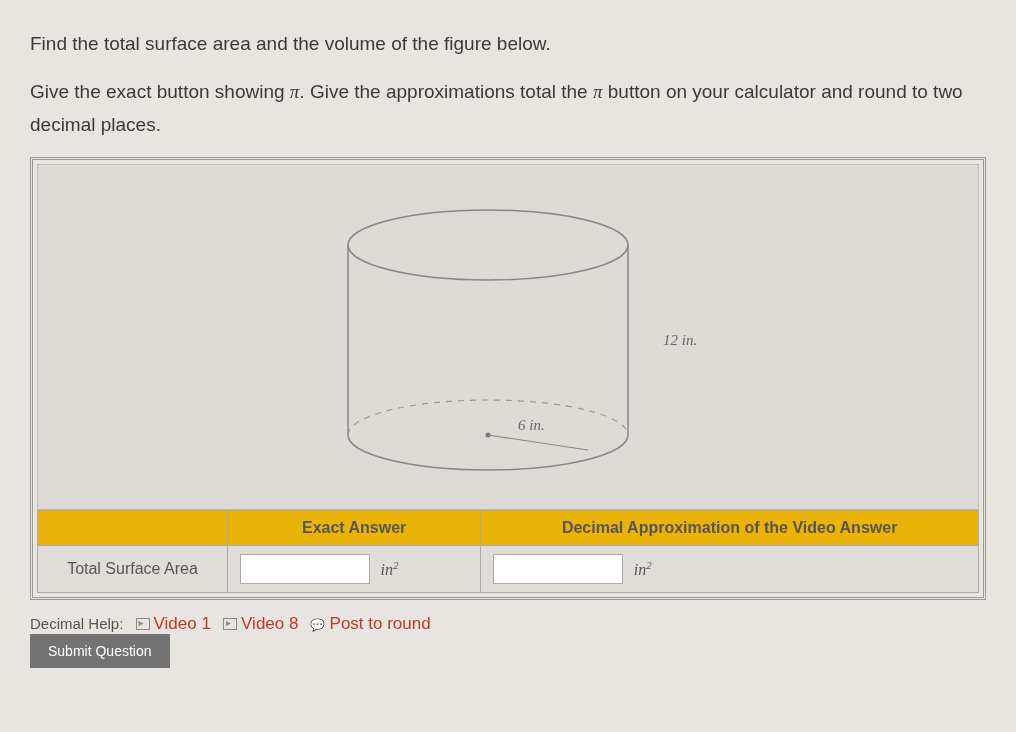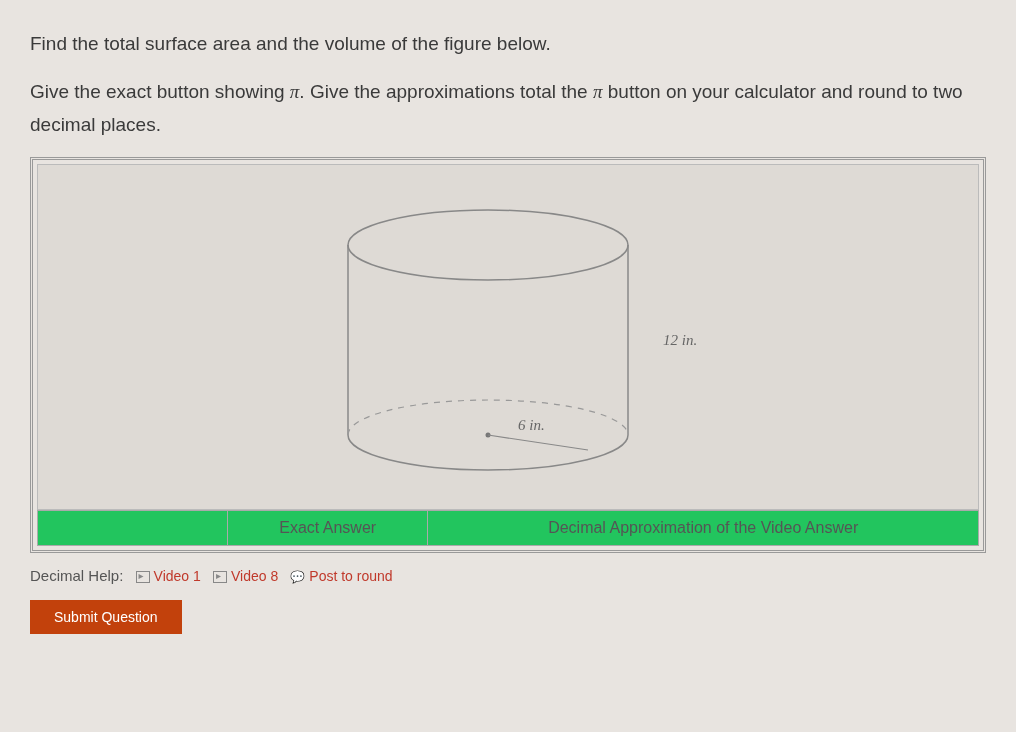--- a/index.html
+++ b/index.html
@@ -39,22 +39,22 @@
       border-collapse: collapse;
       background: #e0ddd8;
     }
     .answer-table td, .answer-table th {
       border: 1px solid #aaa;
       padding: 8px 12px;
       font-size: 16px;
       color: #555;
     }
     .answer-table th {
-      font-weight: normal;
-      background: #22c55e;
+      font-weight: bold;
+      background: #eab308;
     }
     .row-label {
       text-align: center;
       width: 190px;
     }
     .col-head {
       text-align: center;
     }
     .input-cell {
       text-align: left;
@@ -77,21 +77,21 @@
     }
     .help-row {
       margin-top: 14px;
       font-size: 15px;
       color: #555;
     }
     .help-link {
       color: #c0392b;
       text-decoration: none;
       margin-left: 8px;
-      font-size: 14px;
+      font-size: 17px;
     }
     .help-link .box {
       display: inline-block;
       width: 14px;
       height: 12px;
       border: 1px solid #888;
       margin-right: 4px;
       vertical-align: middle;
       position: relative;
     }
@@ -102,25 +102,24 @@
       top: -2px;
       font-size: 10px;
       color: #888;
     }
     .help-link.forum::before {
       content: "💬";
       margin-right: 4px;
       font-size: 12px;
     }
     .submit-btn {
-      margin-top: 16px;
-      background: #c2410c;
+      background: #737373;
       color: #fff;
       border: none;
-      padding: 9px 24px;
+      padding: 9px 18px;
       font-size: 14px;
       cursor: pointer;
     }
     sup {
       font-size: 11px;
     }
     .dim-label {
       font-family: "Times New Roman", serif;
       font-style: italic;
       font-size: 15px;
@@ -161,20 +160,31 @@
     </svg>
   </div>
 
   <table class="answer-table">
     <tbody>
         <tr>
       <th class="row-label"></th>
       <th class="col-head">Exact Answer</th>
       <th class="col-head">Decimal Approximation of the Video Answer</th>
     </tr>
+    <tr>
+      <td class="row-label">Total Surface Area</td>
+      <td class="input-cell">
+        <input type="text" class="answer-input" style="">
+        <span class="unit"><span>in</span><sup>2</sup></span>
+      </td>
+      <td class="input-cell">
+        <input type="text" class="answer-input" style="">
+        <span class="unit"><span>in</span><sup>2</sup></span>
+      </td>
+    </tr>
   </tbody>
     </table>
 
 </div>
 
 <div class="help-row">
   <span>Decimal Help:</span>
   <a href="#" class="help-link"><span class="box"></span><span>Video 1</span></a>
   <a href="#" class="help-link"><span class="box"></span><span>Video 8</span></a>
   <a href="#" class="help-link forum"><span>Post to round</span></a>

